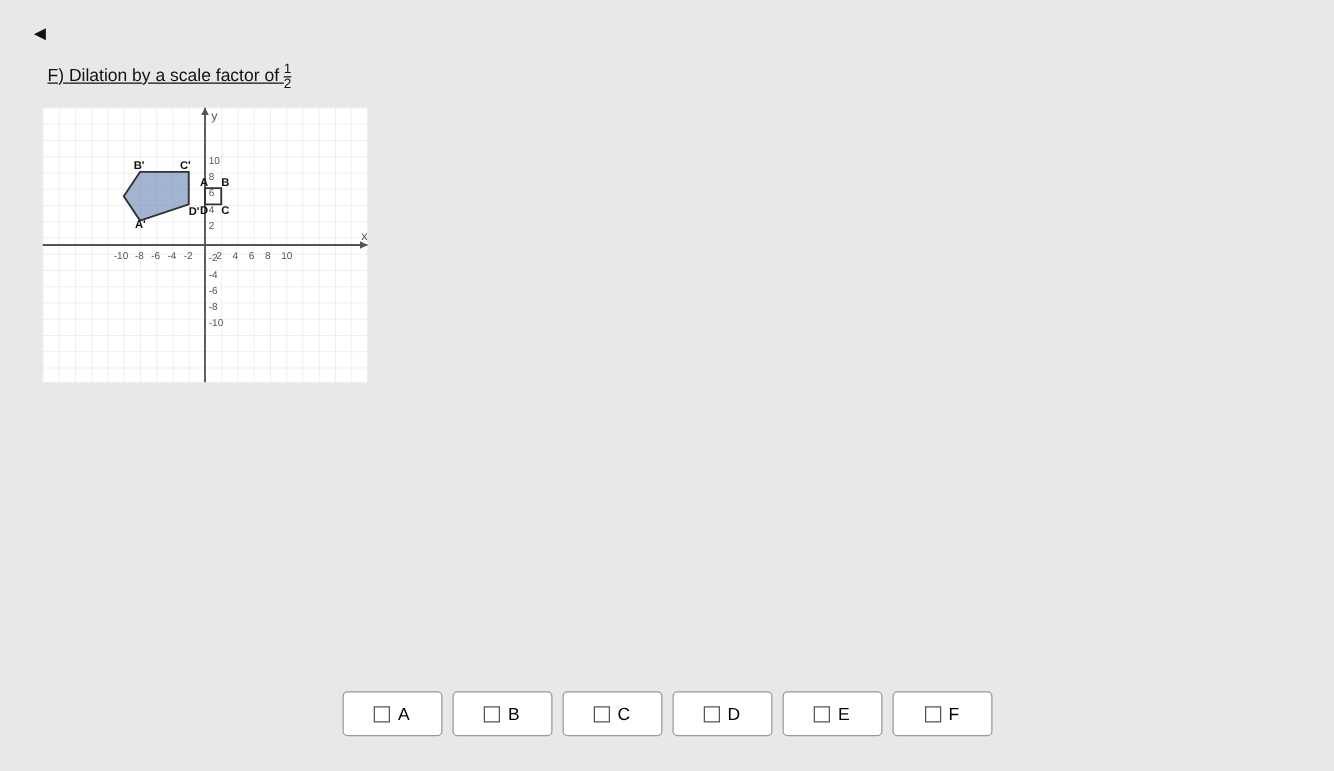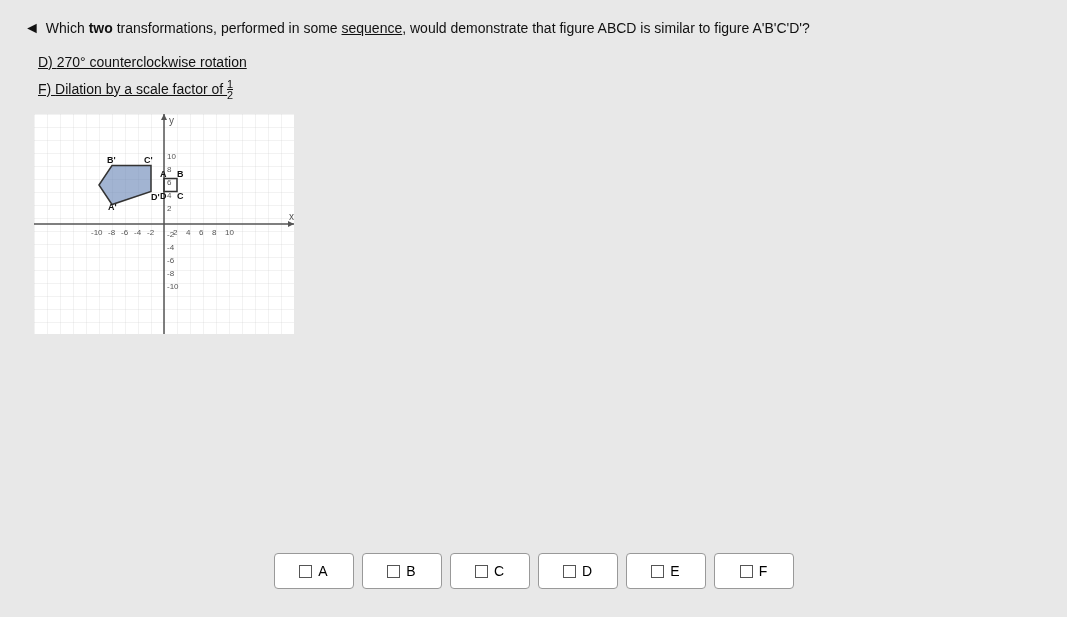--- a/index.html
+++ b/index.html
@@ -112,30 +112,23 @@
       background: #fff;
     }
   </style>
 </head>
 <body>
 
 <div class="main-container">
 
   <div class="question-header">
     <span class="back-arrow">◄</span>
-    <div class="question-text">
-      Which <span class="bold">two</span>
-      transformations, performed in some <span class="underline">sequence</span>, would demonstrate that figure ABCD is similar to figure A'B'C'D'?
-    </div>
   </div>
 
   <div class="options-list">
-    <div class="option-item">
-      <span class="option-label">D) </span>270° counterclockwise rotation
-    </div>
     <div class="option-item">
       <span class="option-label">F) </span>Dilation by a scale factor of
       <span class="frac">
         <sup>1</sup>
         <span class="frac-line"></span>
         <sub>2</sub>
       </span>
     </div>
   </div>
 

